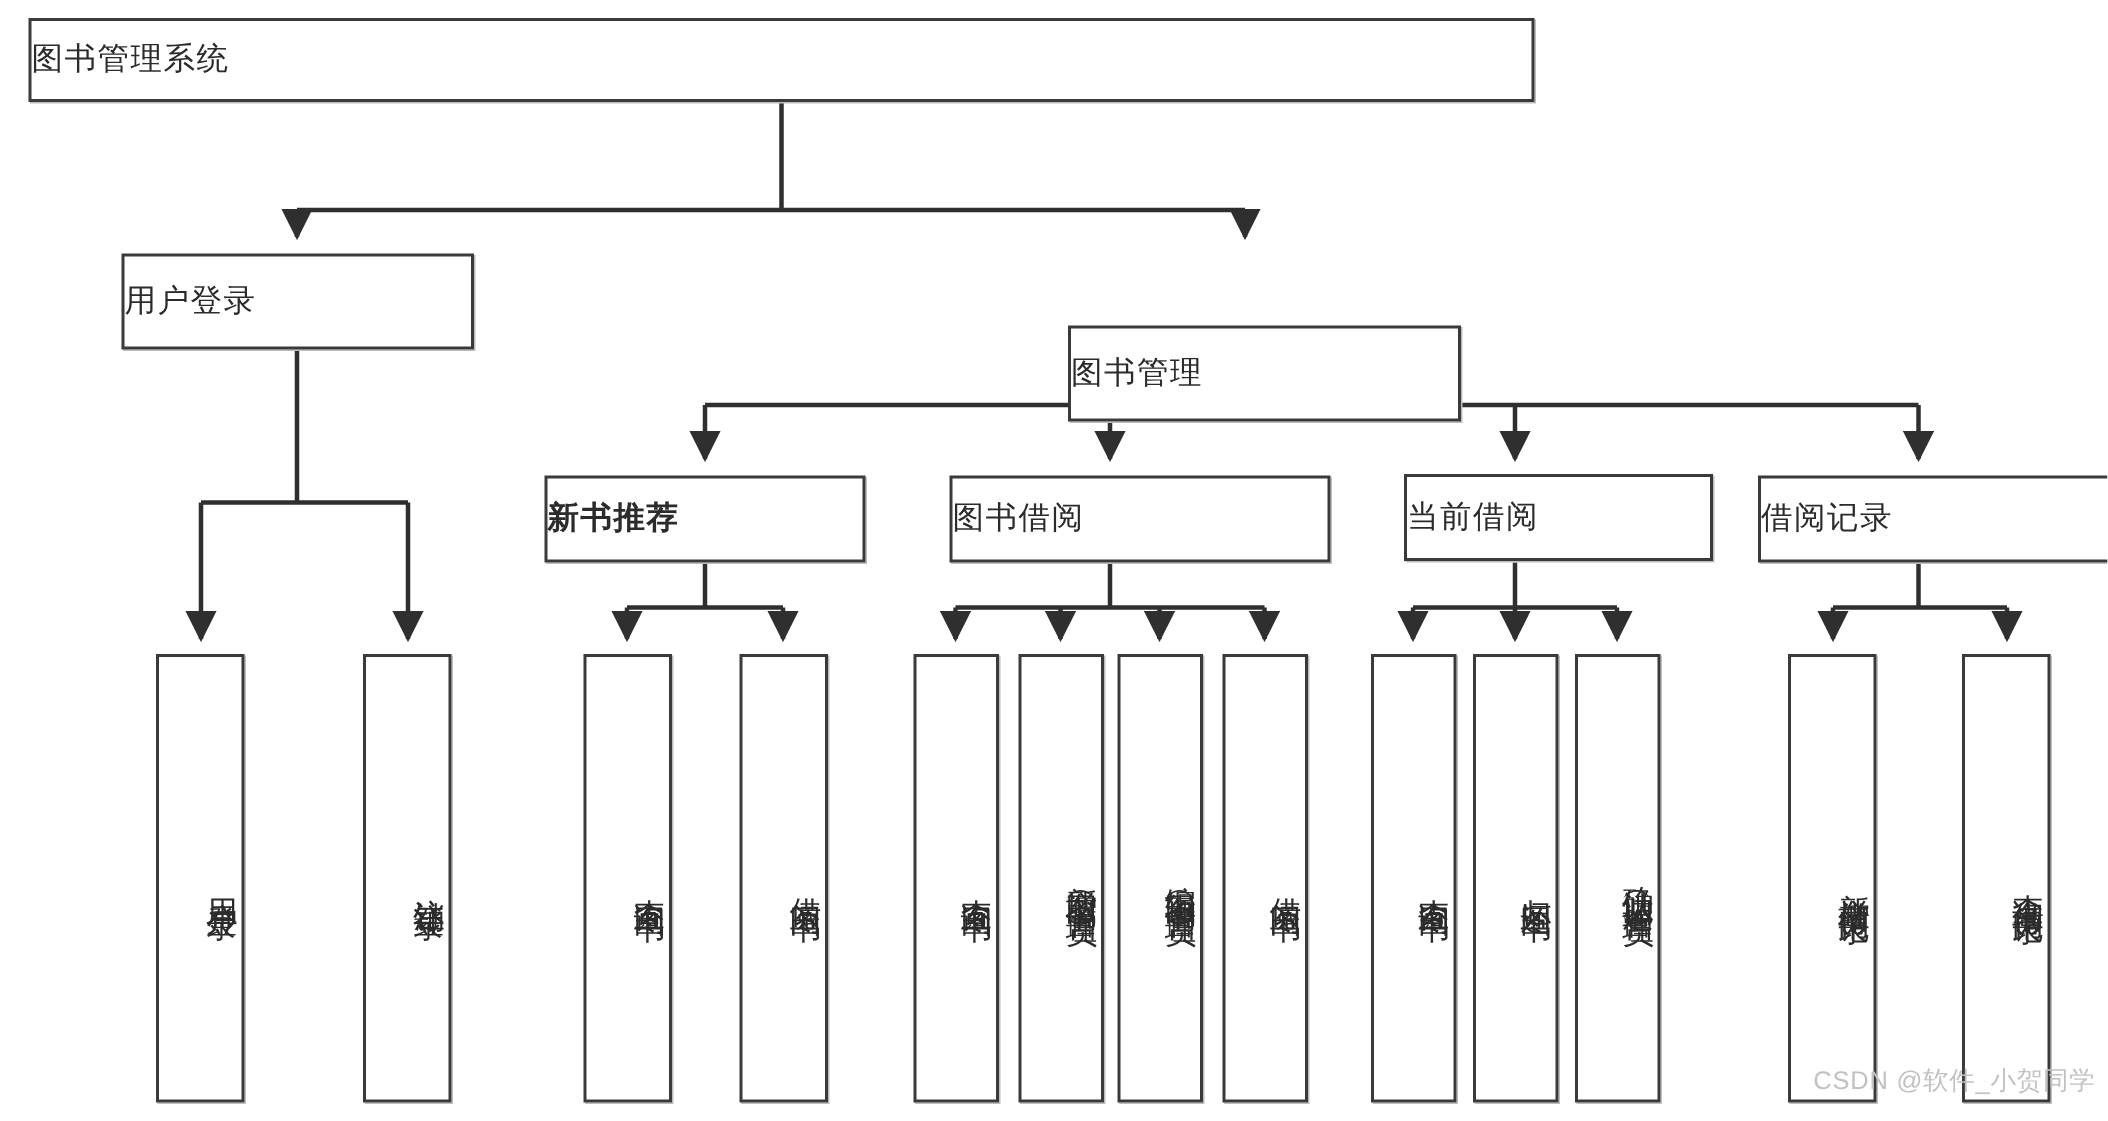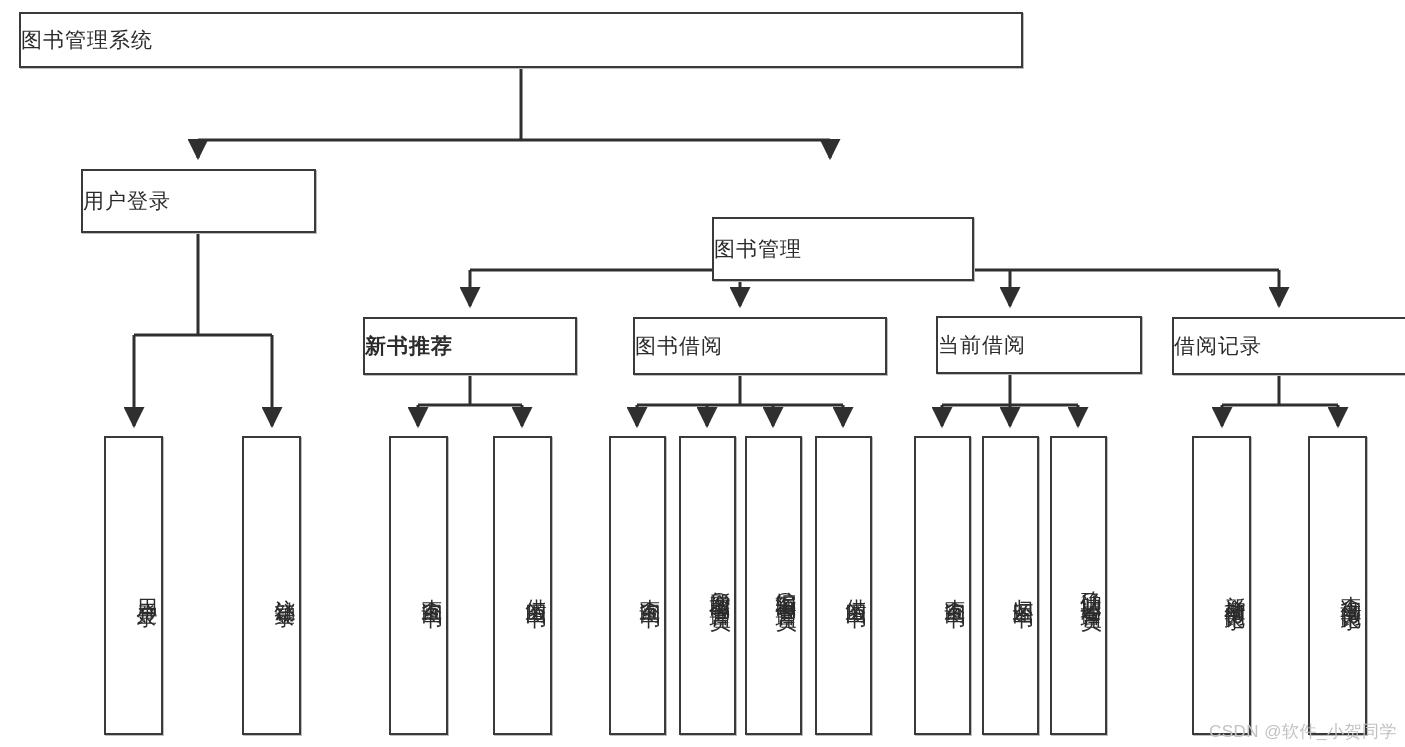--- a/index.html
+++ b/index.html
@@ -49,21 +49,21 @@
   }
   .node.vert .vlabel {
     writing-mode: vertical-rl;
     text-orientation: upright;
     white-space: nowrap;
     display: block;
   }
   #watermark {
     position: absolute;
     right: 8px;
-    bottom: 4px;
+    bottom: 15px;
     font-size: 17px;
     color: #c2c2c2;
     letter-spacing: 0.5px;
     white-space: nowrap;
   }
 </style>
 </head>
 <body>
 
 <div id="canvas">

